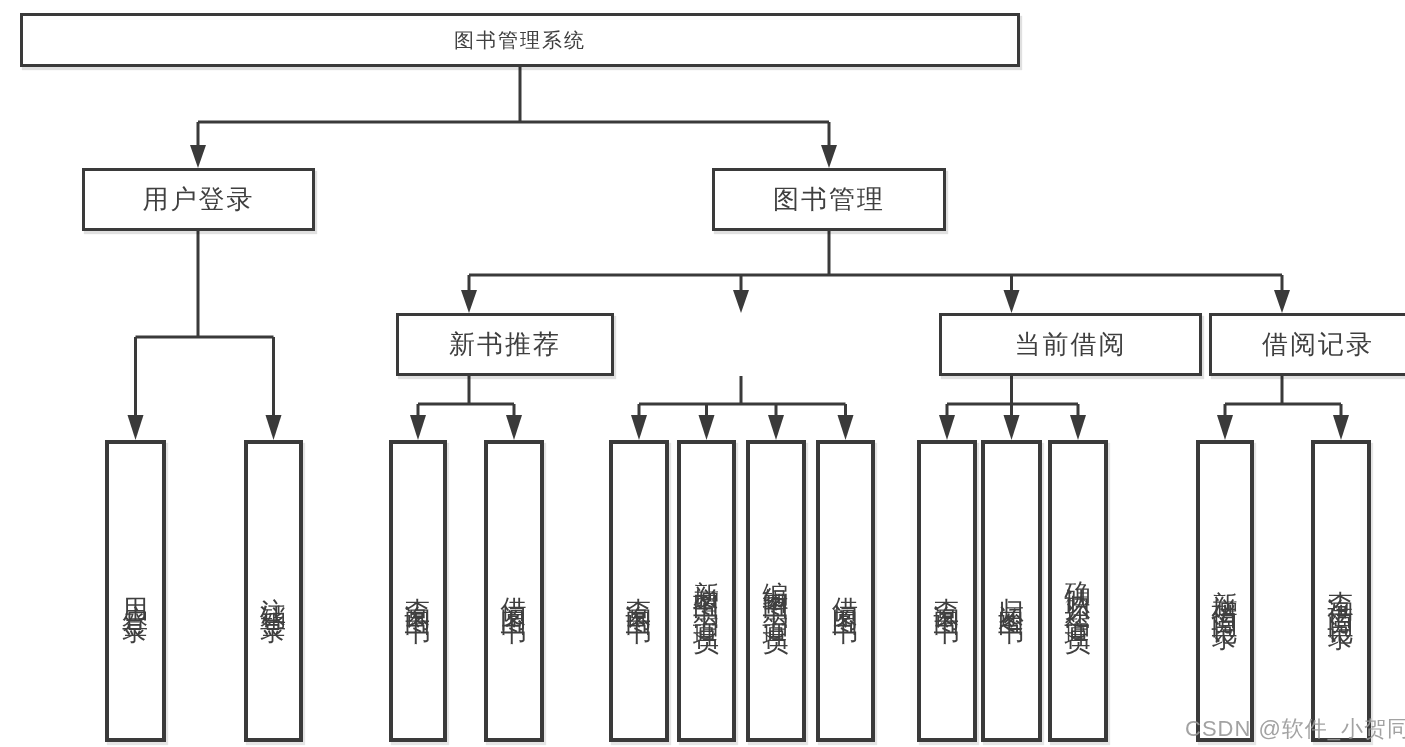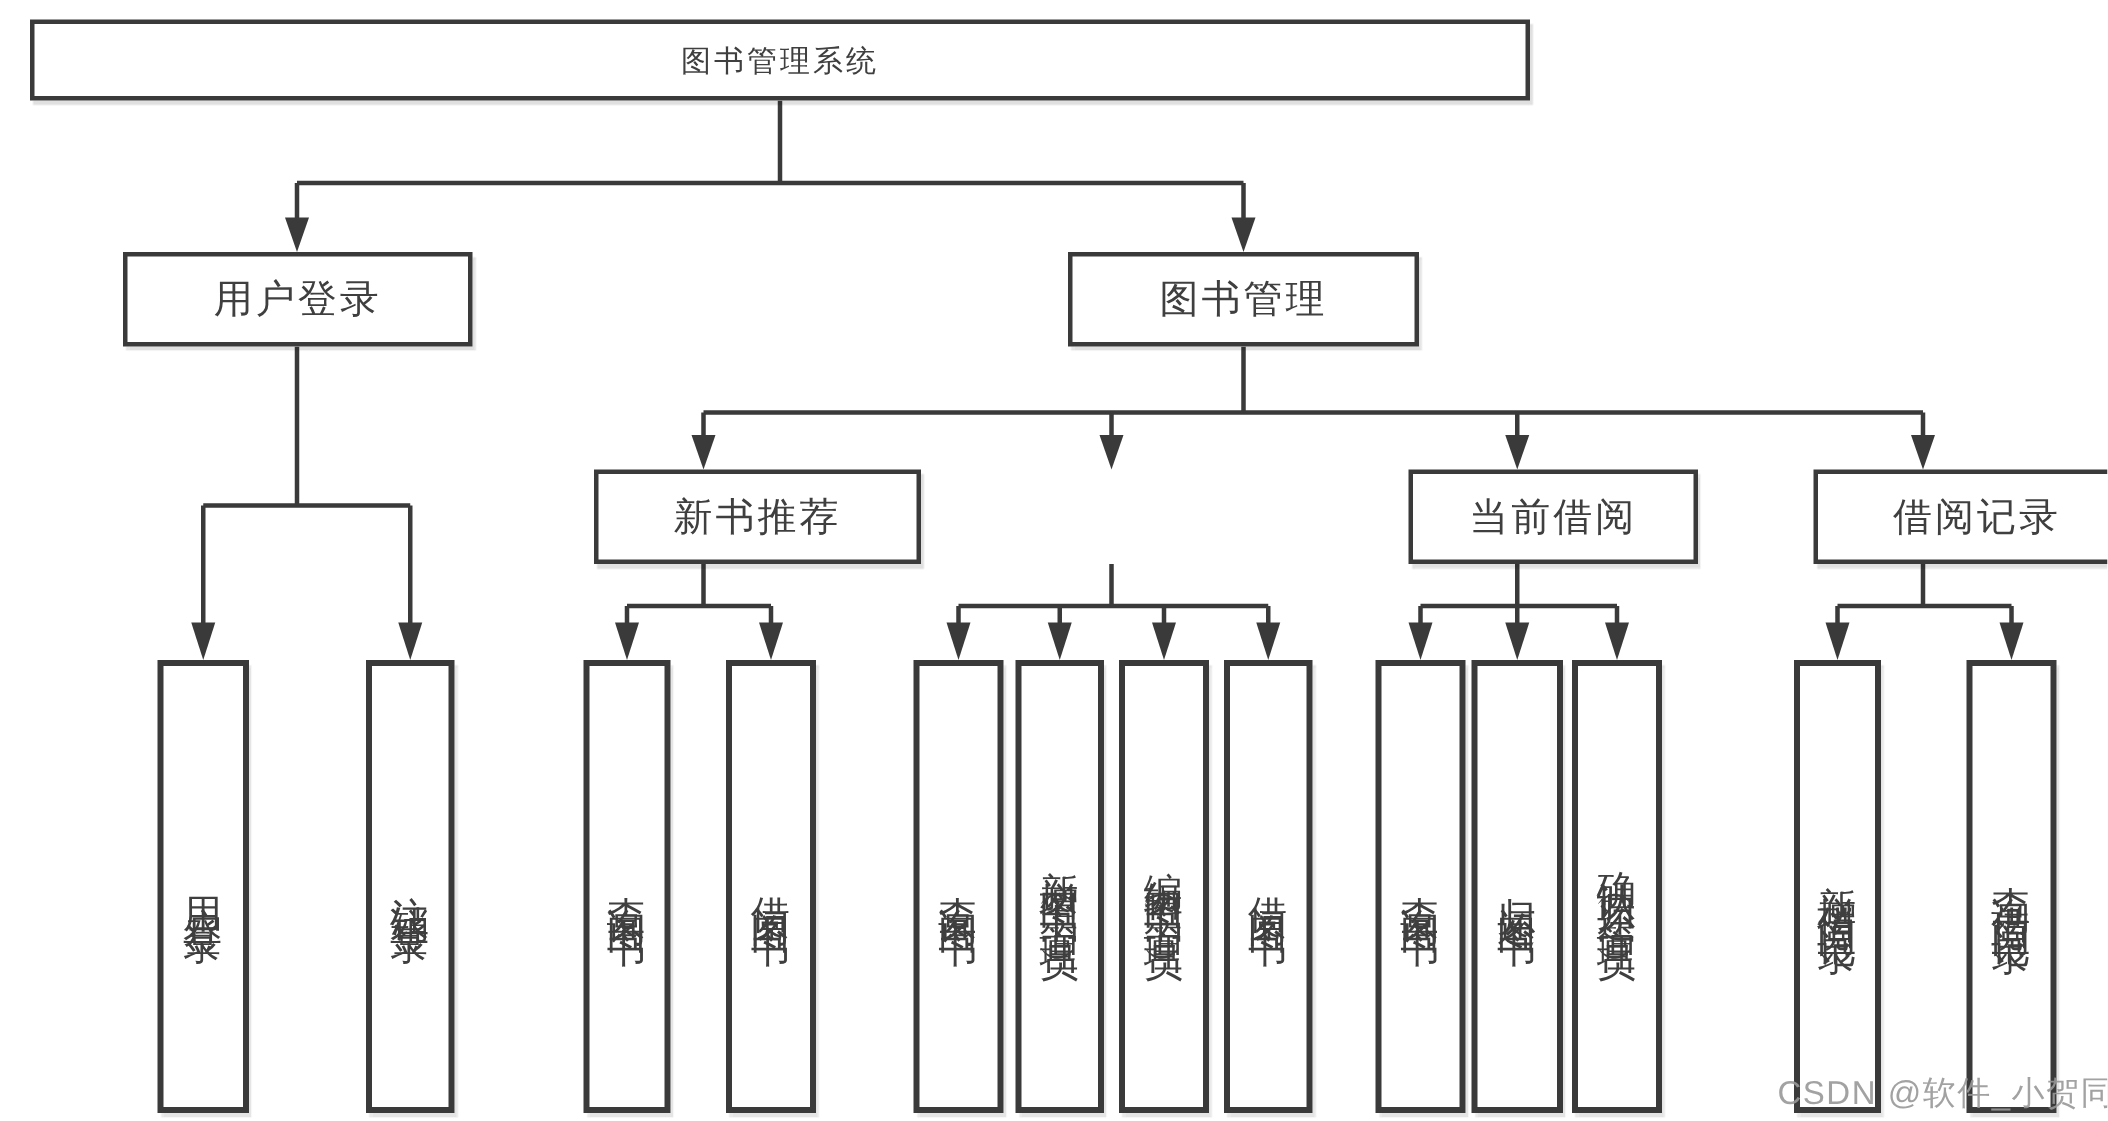--- a/index.html
+++ b/index.html
@@ -31,21 +31,21 @@
   }
 
   
   .root      { left: 20px;   top: 13px;  width: 1000px; height: 54px; }
   .root .label { font-size: 20px; }
   .l1-a      { left: 82px;   top: 168px; width: 233px;  height: 63px; }
   .l1-b      { left: 712px;  top: 168px; width: 234px;  height: 63px; }
   .l2        { top: 313px; height: 63px; margin-left: 36px; }
   .l2-a      { left: 360px;  width: 218px; }
   .l2-b      { left: 632px;  width: 218px; }
-  .l2-c      { left: 903px;  width: 193px; }
+  .l2-c      { left: 903px;  width: 263px; }
   .l2-d      { left: 1173px; width: 218px; }
 
   
   .vbox {
     position: absolute;
     top: 440px;
     height: 302px;
     box-sizing: border-box;
     background: #ffffff;
     border: 4px solid #3a3a3a;

